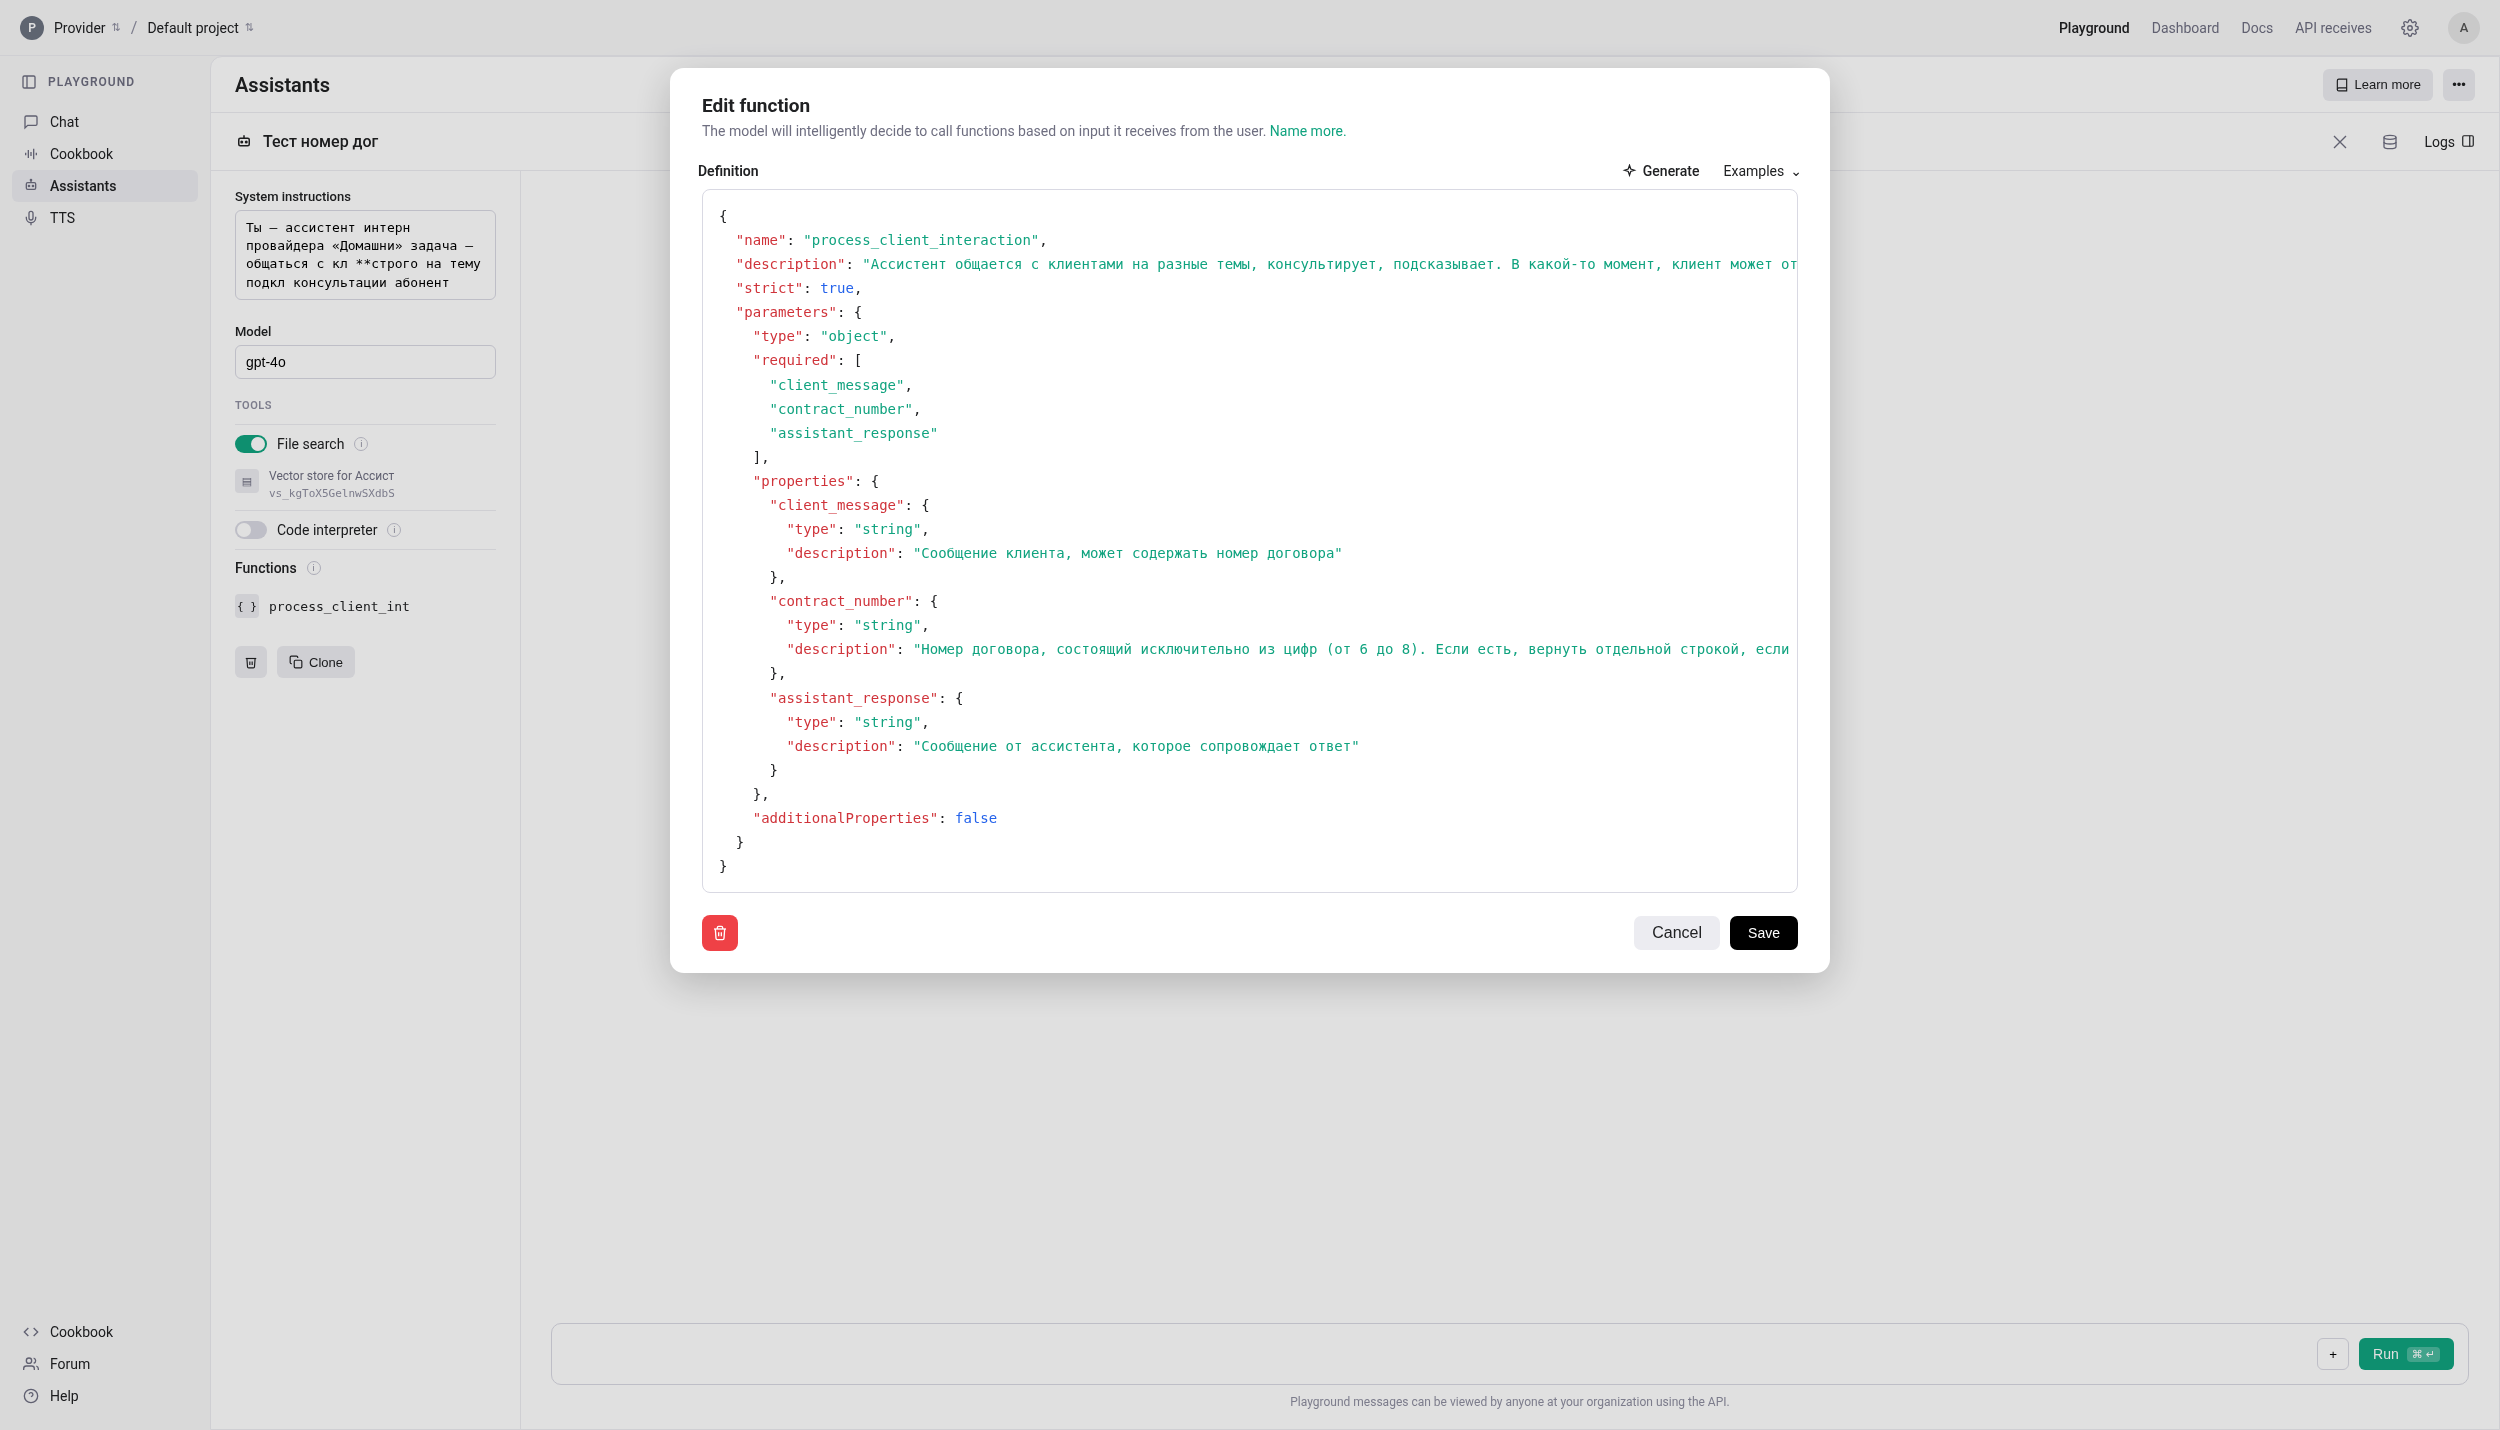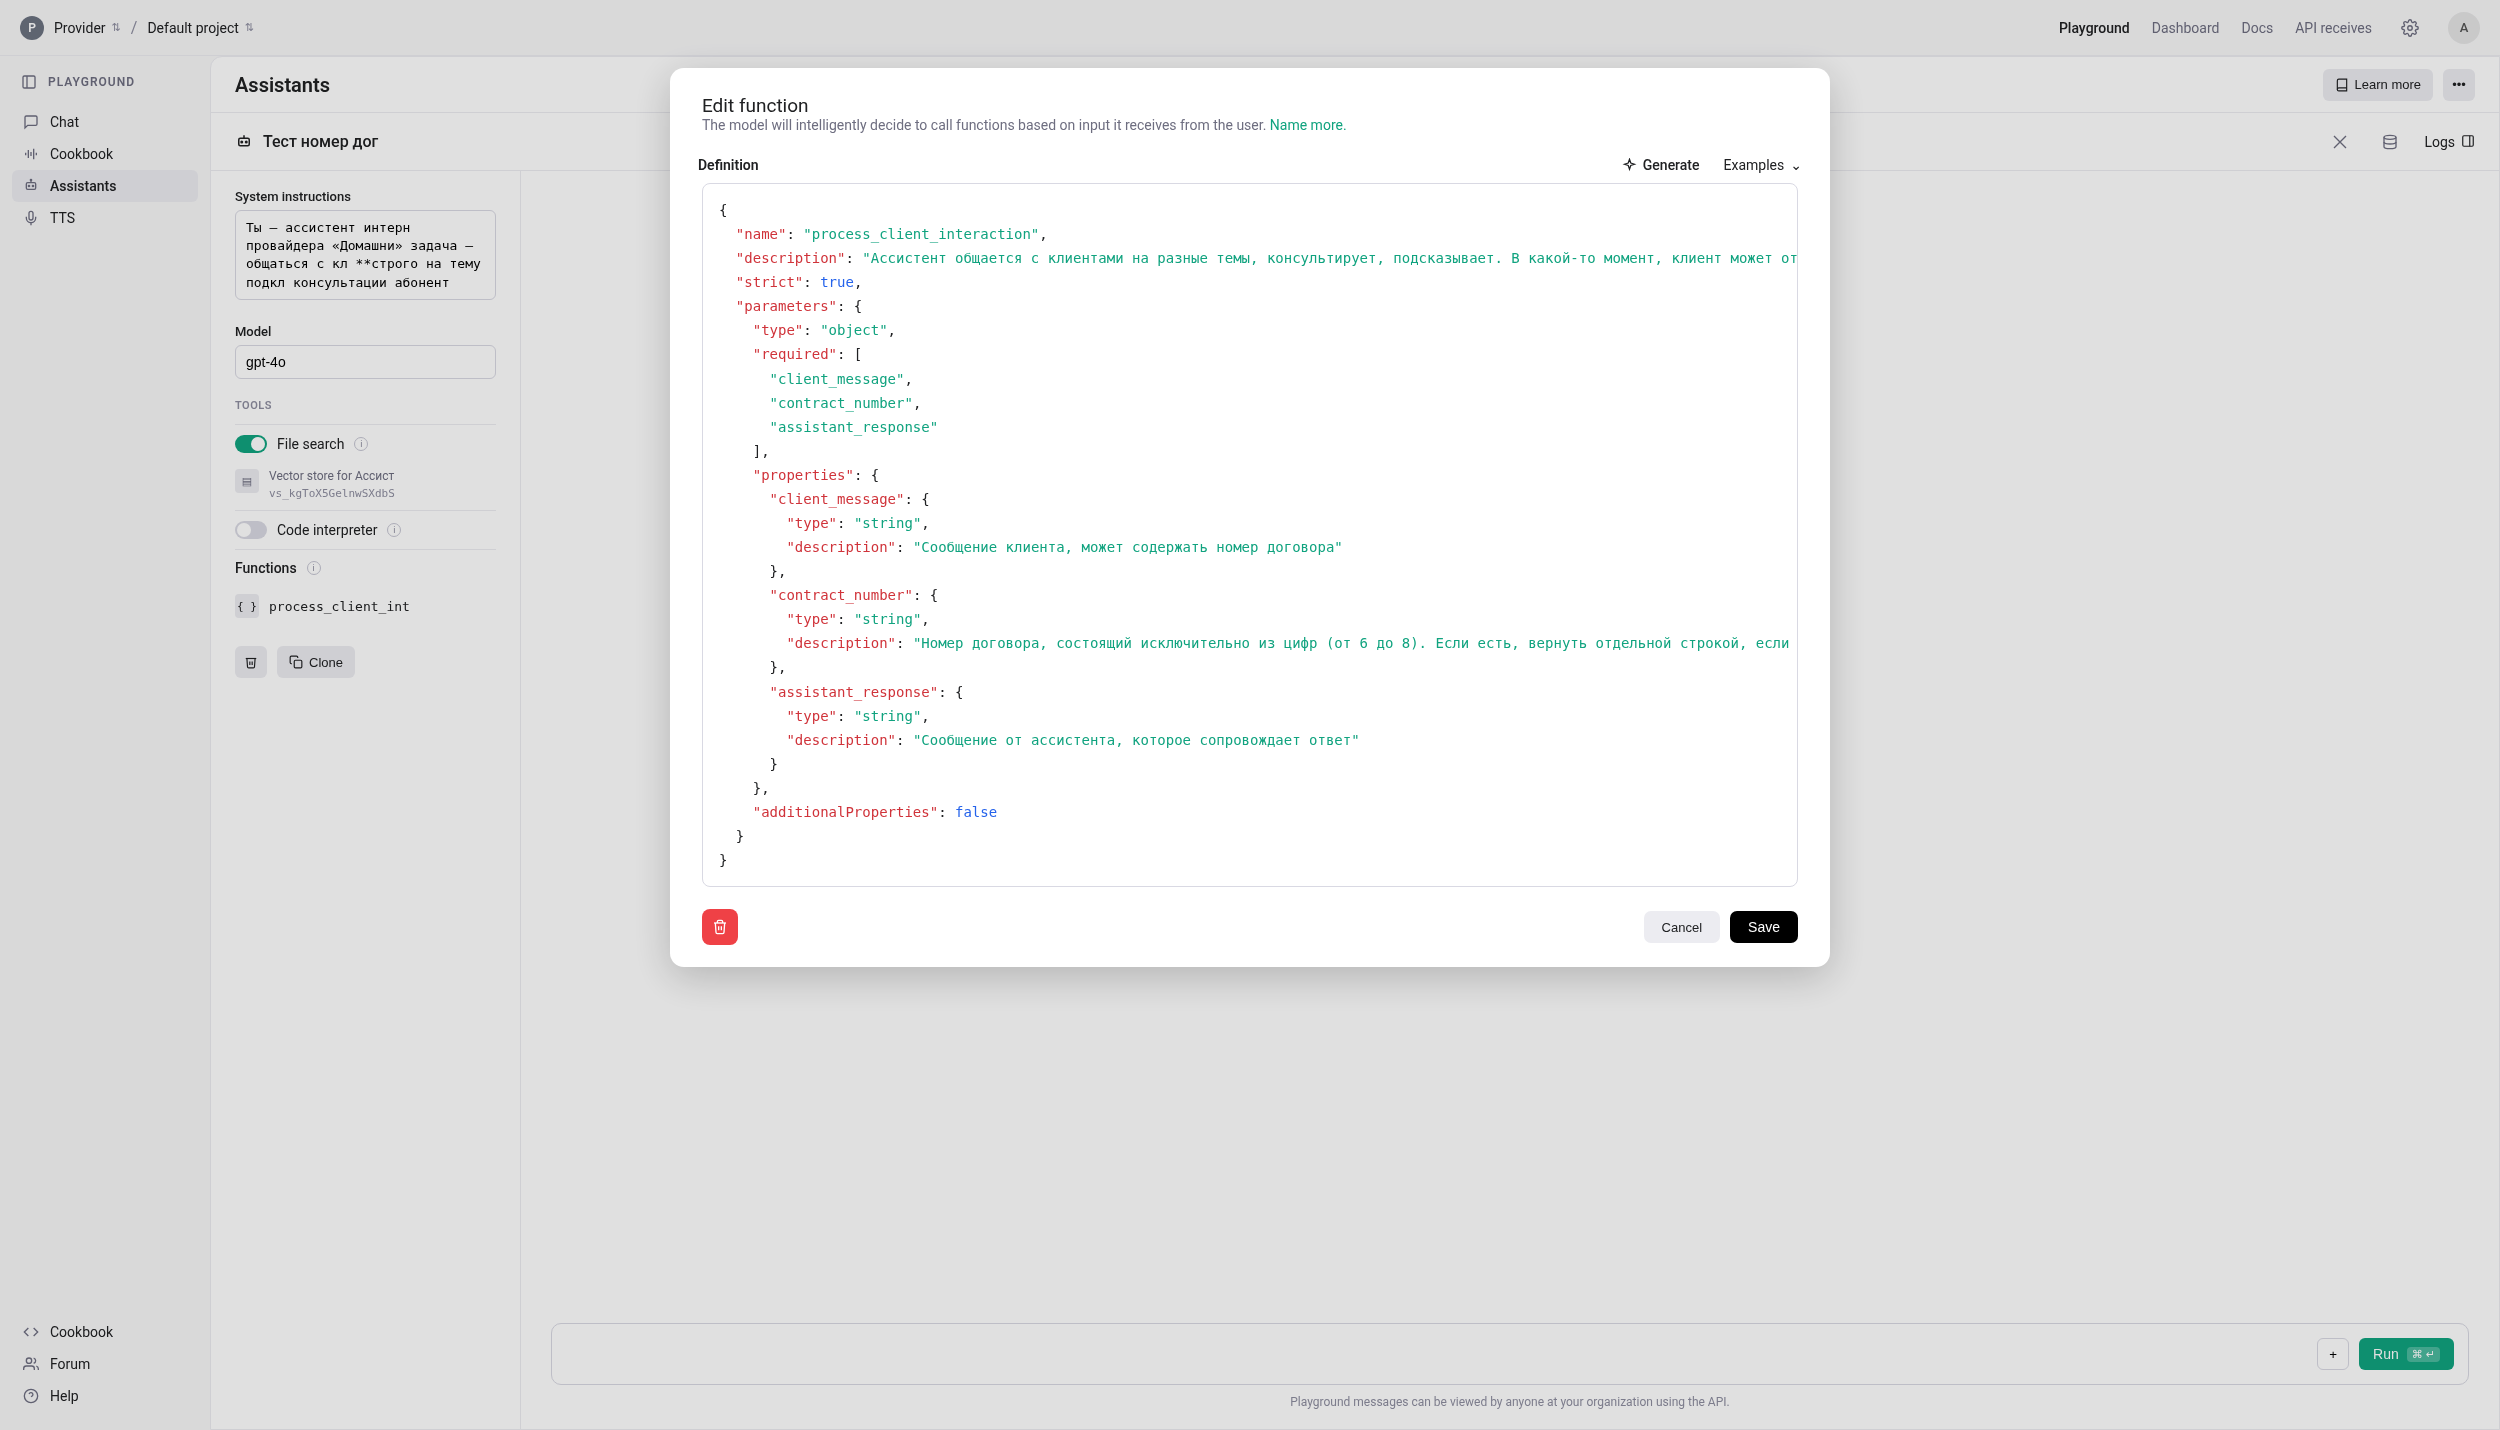--- a/index.html
+++ b/index.html
@@ -67,33 +67,33 @@
 .composer { border: 1px solid #d9d9e3; border-radius: 10px; padding: 14px; display: flex; align-items: center; gap: 10px; }
 .composer-spacer { flex: 1; }
 .add-btn { width: 32px; height: 32px; border: 1px solid #d9d9e3; border-radius: 6px; display: flex; align-items: center; justify-content: center; cursor: pointer; background: #fff; }
 .run-btn { background: #10a37f; color: #fff; padding: 8px 14px; border-radius: 6px; display: flex; align-items: center; gap: 8px; font-size: 14px; border: none; cursor: pointer; }
 .run-kbd { background: rgba(255,255,255,0.25); border-radius: 4px; padding: 1px 5px; font-size: 11px; }
 .footer-note { text-align: center; font-size: 12px; color: #8e8ea0; margin-top: 10px; }
 
 .modal-overlay { position: fixed; inset: 0; background: rgba(0,0,0,0.12); display: flex; align-items: flex-start; justify-content: center; padding-top: 68px; }
 .modal { width: 1160px; background: #fff; border-radius: 14px; box-shadow: 0 10px 40px rgba(0,0,0,0.2); display: flex; flex-direction: column; max-height: calc(100vh - 100px); }
 .modal-header { padding: 26px 32px 14px; }
-.modal-title { font-size: 19px; font-weight: 400; }
+.modal-title { font-size: 19px; font-weight: 700; margin-bottom: 6px; }
 .modal-desc { font-size: 14px; color: #6e6e80; }
 .modal-desc .learn-link { color: #10a37f; cursor: pointer; }
 .modal-toolbar { display: flex; align-items: center; padding: 10px 28px; }
 .def-label { font-size: 14px; font-weight: 600; }
 .modal-toolbar-right { margin-left: auto; display: flex; gap: 24px; align-items: center; }
 .gen-btn { display: flex; align-items: center; gap: 6px; font-size: 14px; font-weight: 500; cursor: pointer; }
 .examples-btn { display: flex; align-items: center; gap: 6px; font-size: 14px; cursor: pointer; }
 .code-editor { margin: 0 32px; border: 1px solid #d9d9e3; border-radius: 8px; padding: 14px 16px; font-family: ui-monospace, "SF Mono", Menlo, monospace; font-size: 14px; line-height: 1.72; overflow: auto; flex: 1; white-space: pre; }
 .modal-footer { padding: 22px 32px; display: flex; align-items: center; }
 .trash-btn { width: 36px; height: 36px; background: #ef4146; border-radius: 8px; display: flex; align-items: center; justify-content: center; cursor: pointer; }
 .modal-footer-right { margin-left: auto; display: flex; gap: 10px; }
-.btn-cancel { background: #ececf1; color: #202123; padding: 8px 18px; border-radius: 7px; font-size: 13px; border: none; cursor: pointer; }
+.btn-cancel { background: #ececf1; color: #202123; padding: 8px 18px; border-radius: 7px; font-size: 16px; border: none; cursor: pointer; }
 .btn-save { background: #000000; color: #fff; padding: 8px 18px; border-radius: 7px; font-size: 14px; border: none; cursor: pointer; }
 
 .tok-key { color: #d0333a; }
 .tok-str { color: #10a37f; }
 .tok-bool { color: #2563eb; }
 
 .dim-behind { filter: none; }
 </style>
 </head>
 <body>

